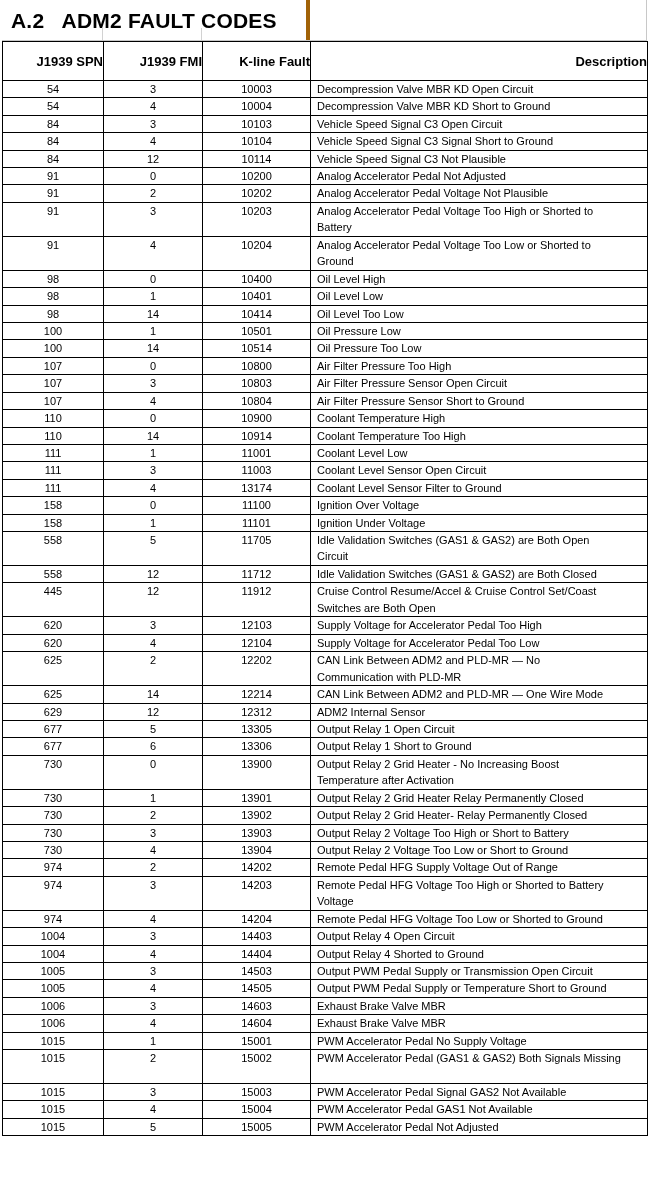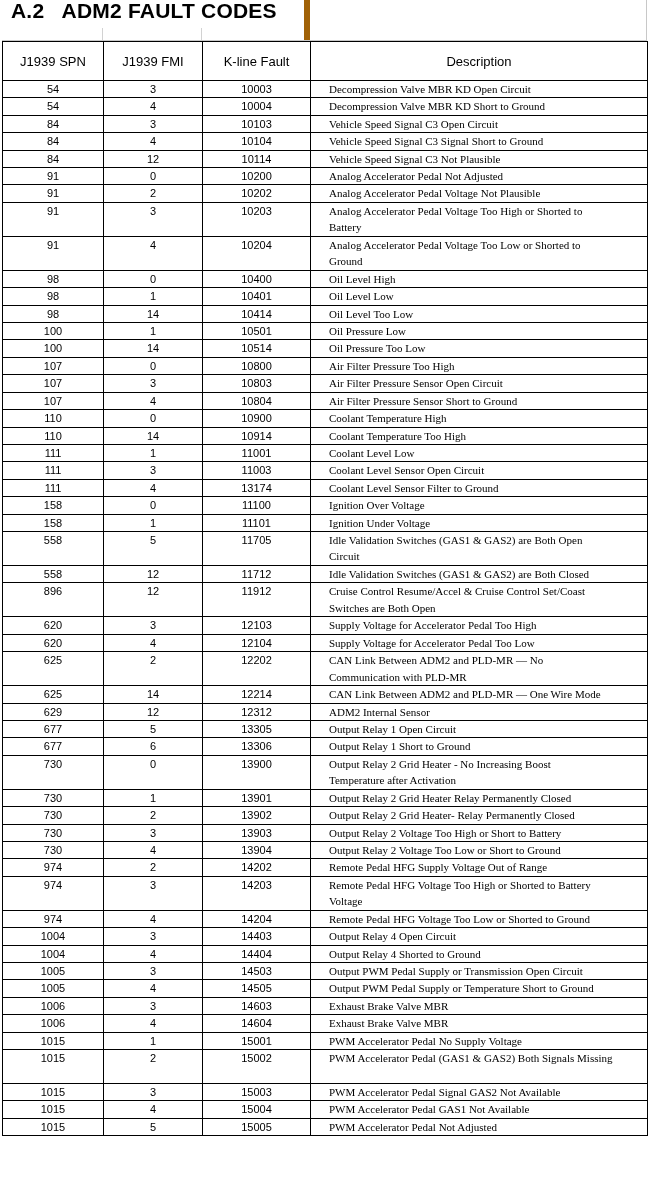--- a/index.html
+++ b/index.html
@@ -32,22 +32,23 @@
     height: 41px;
     box-sizing: border-box;
     border: 1px solid #c8c8c8;
     border-left: none;
     border-top: none;
     display: flex;
   }
   .title-cell {
     width: 308px;
     box-sizing: border-box;
-    border-right: 6px solid #a16207;
+    border-right: 4px solid #a16207;
     display: flex;
+    align-items: center;
     padding-left: 9px;
   }
   .title-cell .title-text {
     font-size: 21px;
     font-weight: bold;
     letter-spacing: 0.2px;
     white-space: pre;
     line-height: 1;
   }
   .title-pad {
@@ -90,44 +91,43 @@
     border: 1px solid #000000;
   }
 
   col.c-spn  { width: 101px; }
   col.c-fmi  { width: 99px;  }
   col.c-kfl  { width: 108px; }
   col.c-desc { width: 337px; }
 
   thead th {
     height: 38px;
-    font-weight: normal;
+    font-weight: bold;
     font-size: 13px;
-    text-align: center;
+    text-align: right;
     vertical-align: middle;
     padding: 0;
   }
 
   tbody td {
     padding: 0;
     vertical-align: top;
     line-height: 16.4px;
   }
   tbody td.num {
     text-align: center;
     font-size: 11px;
     padding-top: 0px;
   }
   tbody td.desc {
     text-align: left;
     font-size: 11px;
-    padding-left: 18px;
+    padding-left: 6px;
     padding-right: 2px;
     white-space: pre-line;
-    font-family: Liberation Serif, serif;
   }
   tbody tr.h1 td { height: 16px; }
   tbody tr.h2 td { height: 33px; }
 </style>
 </head>
 <body>
 
 <div class="page">
 
   <div class="spacer-row">
@@ -313,21 +313,21 @@
           <td class="desc">Idle Validation Switches (GAS1 &amp; GAS2) are Both Open
 Circuit</td>
         </tr>
         <tr class="h1">
           <td class="num">558</td>
           <td class="num">12</td>
           <td class="num">11712</td>
           <td class="desc">Idle Validation Switches (GAS1 &amp; GAS2) are Both Closed</td>
         </tr>
         <tr class="h2">
-          <td class="num">896</td>
+          <td class="num">445</td>
           <td class="num">12</td>
           <td class="num">11912</td>
           <td class="desc">Cruise Control Resume/Accel &amp; Cruise Control Set/Coast
 Switches are Both Open</td>
         </tr>
         <tr class="h1">
           <td class="num">620</td>
           <td class="num">3</td>
           <td class="num">12103</td>
           <td class="desc">Supply Voltage for Accelerator Pedal Too High</td>

